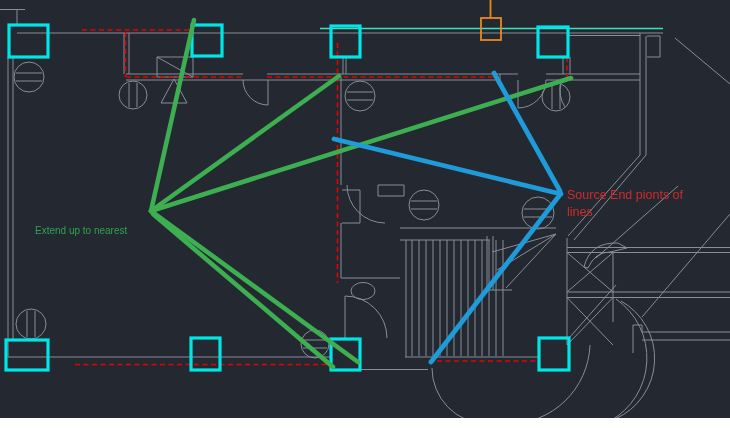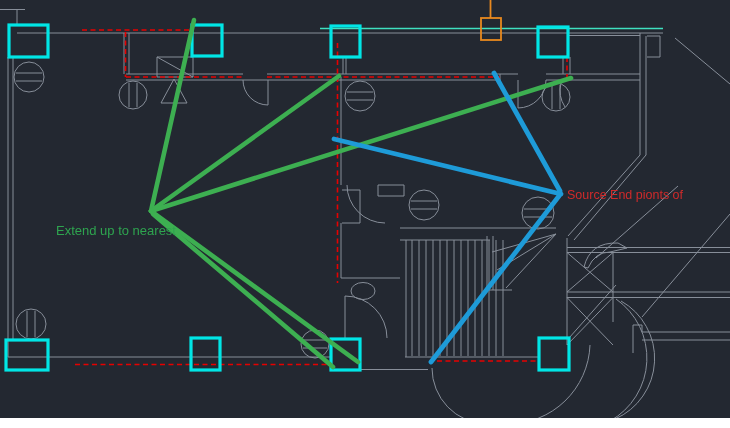--- a/index.html
+++ b/index.html
@@ -1,21 +1,21 @@
 <!DOCTYPE html>
 <html style="--bg: #232831; --plan: #878e99; --greentext: #2ea44f; --redtext: #d02a2a; --strip: #ffffff;"><head>
 <meta charset="utf-8">
 <style>
   html,body{margin:0;padding:0;background:#111;}
   .stage{position:relative;width:730px;height:428px;background:var(--bg,#232831);
          overflow:hidden;font-family:"Liberation Sans",sans-serif;}
   .stage svg{position:absolute;left:0;top:0;}
   #plan-svg path.plan, #plan-svg ellipse.plan{stroke:var(--plan,#878e99);fill:none;stroke-width:1;}
   .note{position:absolute;white-space:nowrap;}
-  .note-green{left:56px;top:221px;color:var(--greentext,#2ea44f);font-size:13px;line-height:19px;}
+  .note-green{left:35px;top:221px;color:var(--greentext,#2ea44f);font-size:10px;line-height:19px;}
   .note-red{left:567px;top:187px;color:var(--redtext,#d02a2a);font-size:12.5px;line-height:17px;}
   .strip{position:absolute;left:0;bottom:0;width:730px;height:10px;background:var(--strip,#fff);}
 </style>
 </head>
 <body>
 
 <div class="stage">
 
   <svg id="plan-svg" width="730" height="428" viewBox="0 0 730 428">
 
@@ -118,16 +118,17 @@
         <rect x="481" y="18" width="20" height="22" fill="none" stroke="#e8891f" stroke-width="1.8"></rect>
       </g>
   </svg>
 
   <div class="note note-green">
     <div>Extend up to nearest</div>
   </div>
 
   <div class="note note-red">
     <div>Source End pionts of</div>
+    <div>lines</div>
   </div>
 
   <div class="strip"></div>
 </div>
 
 </body></html>

